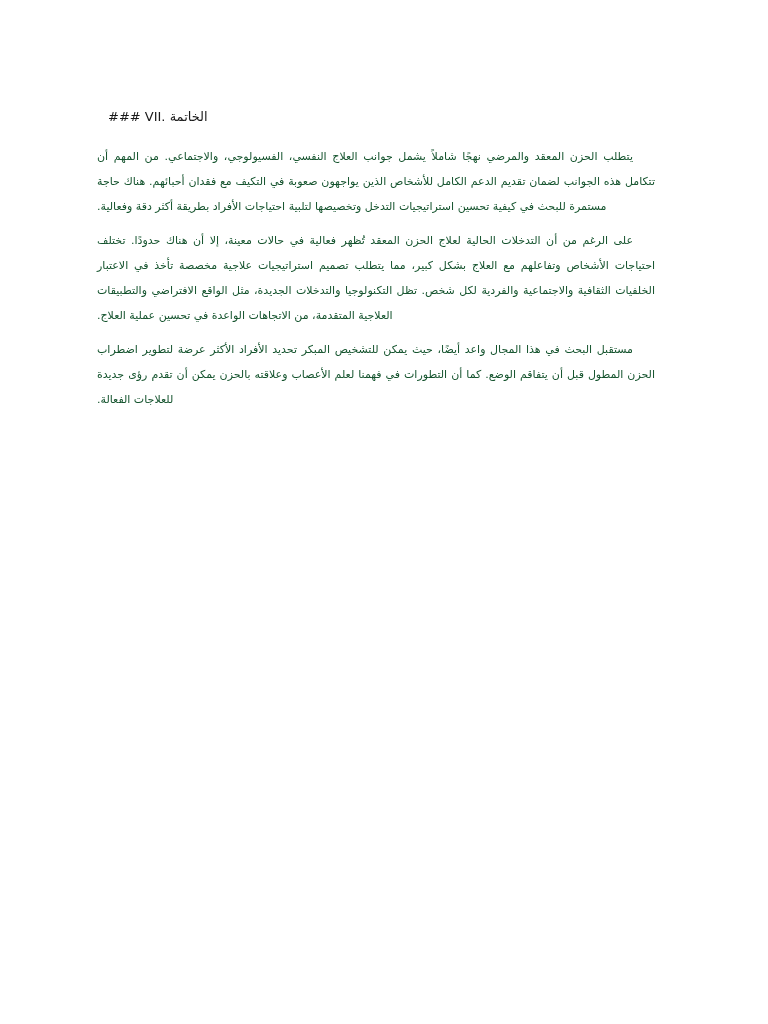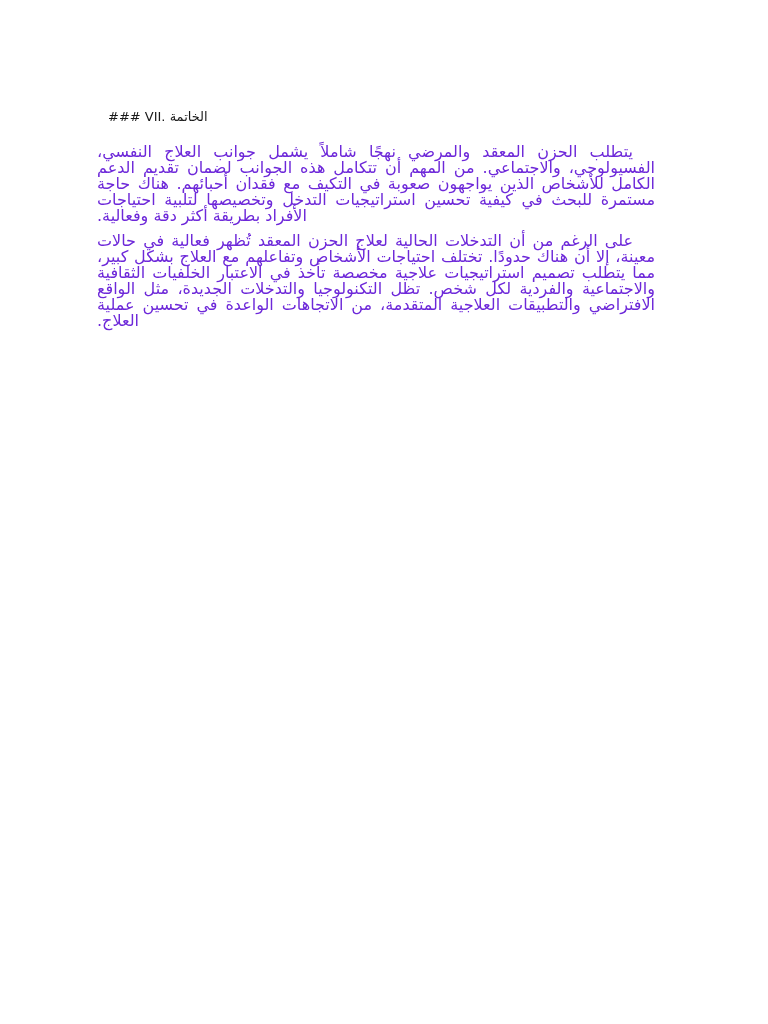--- a/index.html
+++ b/index.html
@@ -29,29 +29,30 @@
     font-weight: normal;
     margin: 0 0 16px 0;
     color: #1a1a1a;
   }
   .para {
     direction: rtl;
     unicode-bidi: embed;
     text-align: justify;
     text-align-last: left;
     text-indent: 22px;
-    font-size: 16px;
-    line-height: 16px;
+    font-size: 11px;
+    line-height: 25px;
     margin: 0 0 9px 0;
-    color: #6d28d9;
+    color: #14532d;
     word-spacing: normal;
   }
 </style>
 </head>
 <body>
 
 <div class="page">
   <div class="text-block">
     <div class="heading" dir="ltr">### VII. الخاتمة</div>
     <p class="para" dir="rtl" lang="ar">يتطلب الحزن المعقد والمرضي نهجًا شاملاً يشمل جوانب العلاج النفسي، الفسيولوجي، والاجتماعي. من المهم أن تتكامل هذه الجوانب لضمان تقديم الدعم الكامل للأشخاص الذين يواجهون صعوبة في التكيف مع فقدان أحبائهم. هناك حاجة مستمرة للبحث في كيفية تحسين استراتيجيات التدخل وتخصيصها لتلبية احتياجات الأفراد بطريقة أكثر دقة وفعالية.</p>
     <p class="para" dir="rtl" lang="ar">على الرغم من أن التدخلات الحالية لعلاج الحزن المعقد تُظهر فعالية في حالات معينة، إلا أن هناك حدودًا. تختلف احتياجات الأشخاص وتفاعلهم مع العلاج بشكل كبير، مما يتطلب تصميم استراتيجيات علاجية مخصصة تأخذ في الاعتبار الخلفيات الثقافية والاجتماعية والفردية لكل شخص. تظل التكنولوجيا والتدخلات الجديدة، مثل الواقع الافتراضي والتطبيقات العلاجية المتقدمة، من الاتجاهات الواعدة في تحسين عملية العلاج.</p>
+    <p class="para" dir="rtl" lang="ar">مستقبل البحث في هذا المجال واعد أيضًا، حيث يمكن للتشخيص المبكر تحديد الأفراد الأكثر عرضة لتطوير اضطراب الحزن المطول قبل أن يتفاقم الوضع. كما أن التطورات في فهمنا لعلم الأعصاب وعلاقته بالحزن يمكن أن تقدم رؤى جديدة للعلاجات الفعالة.</p>
   </div>
 </div>
 
 </body></html>

